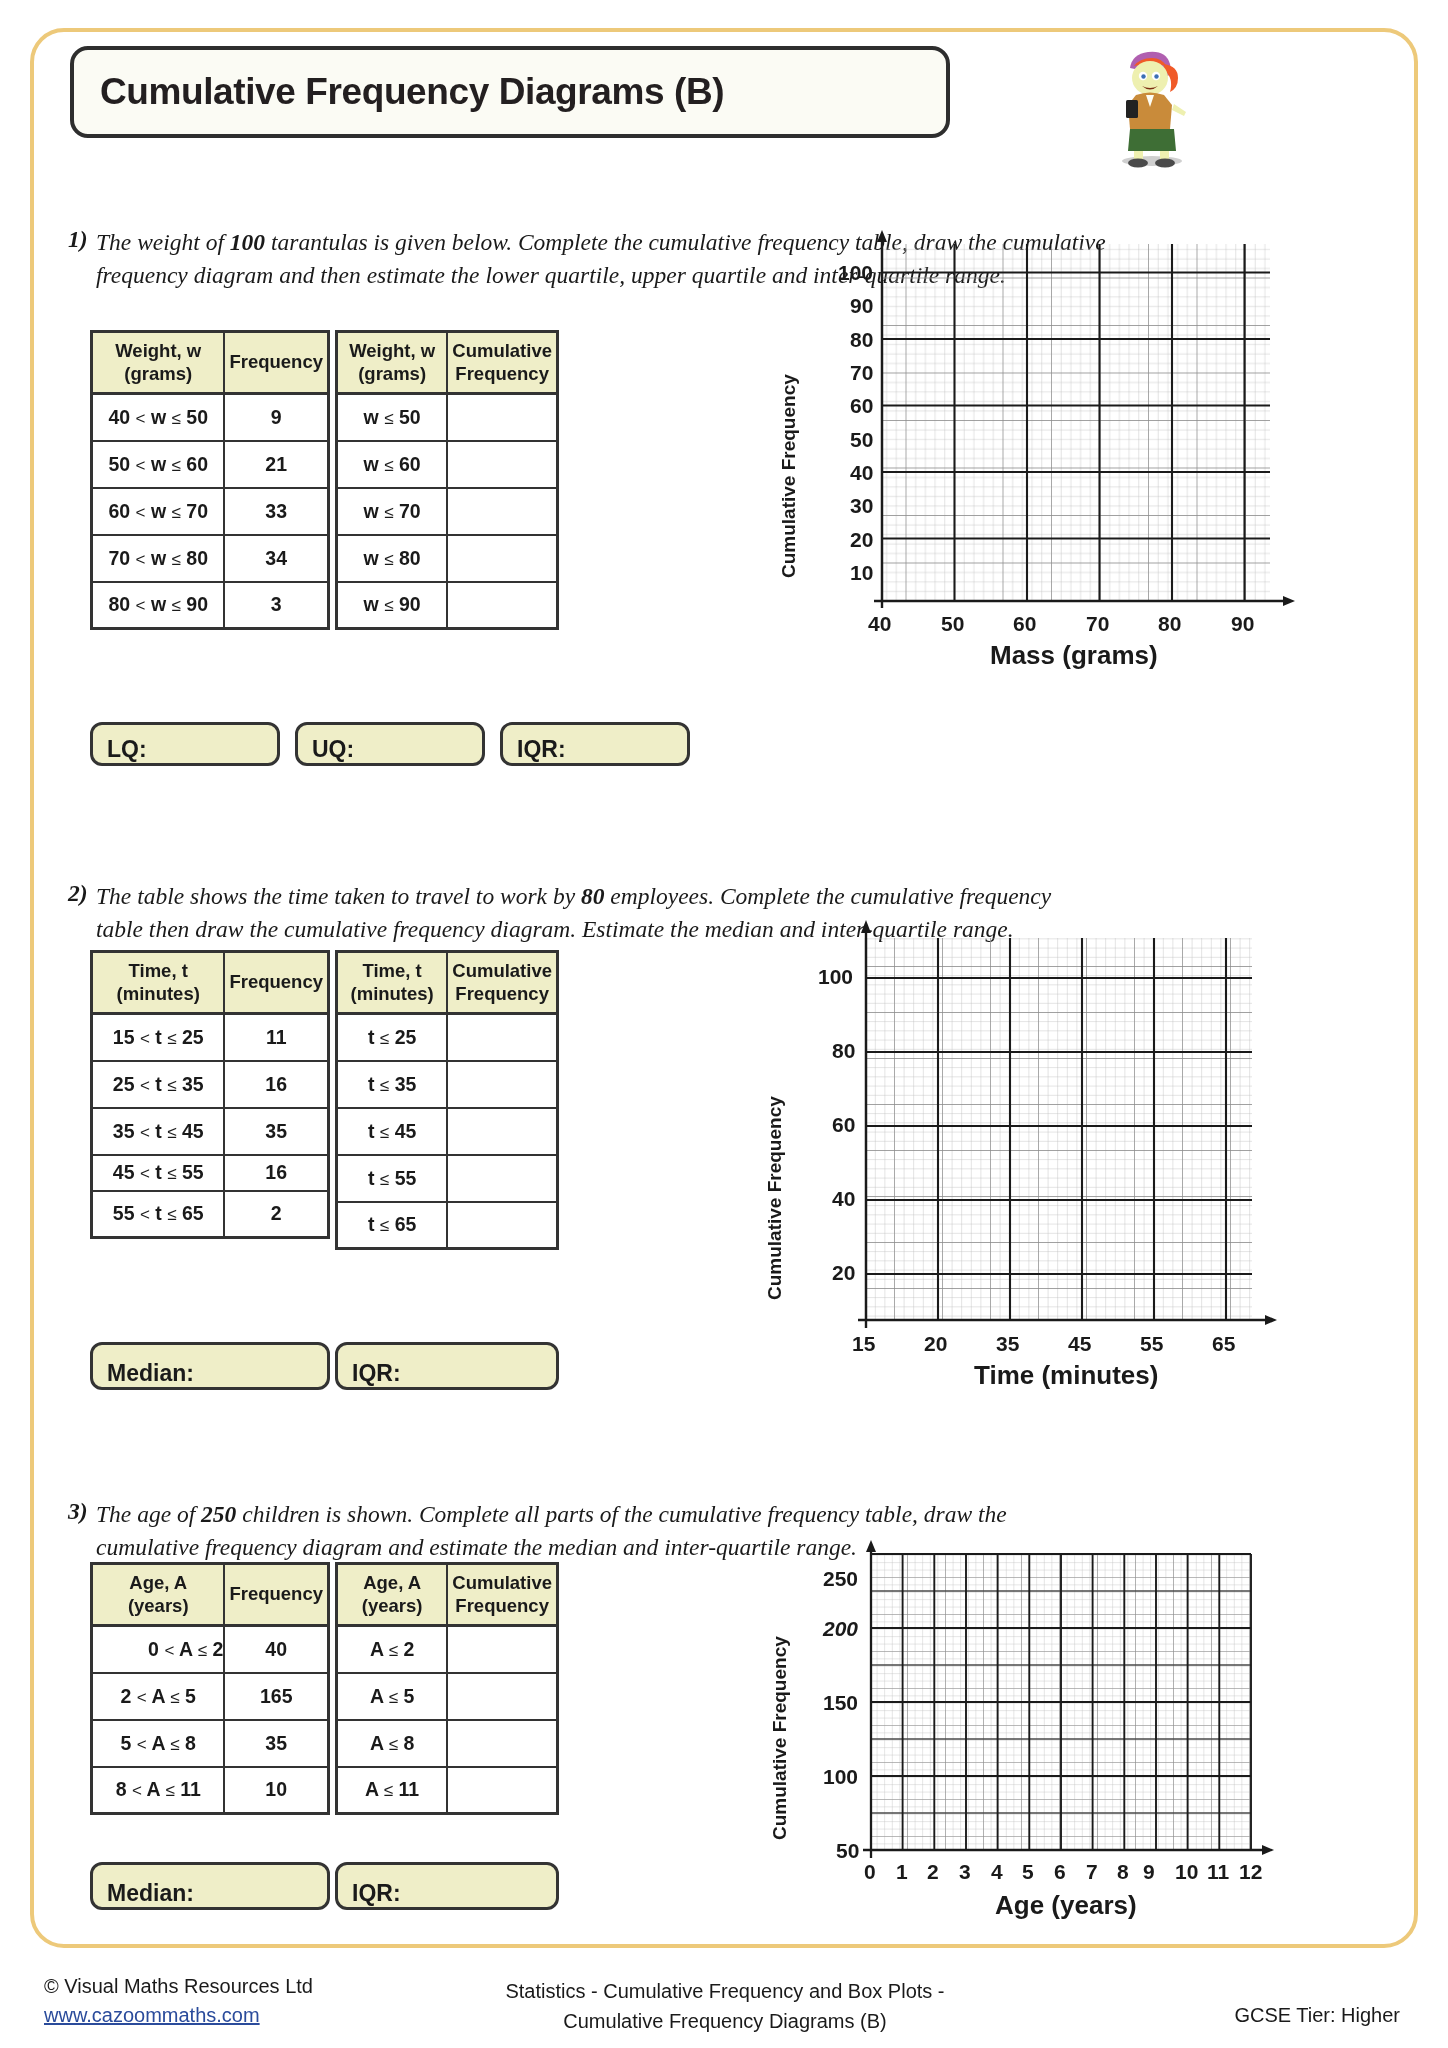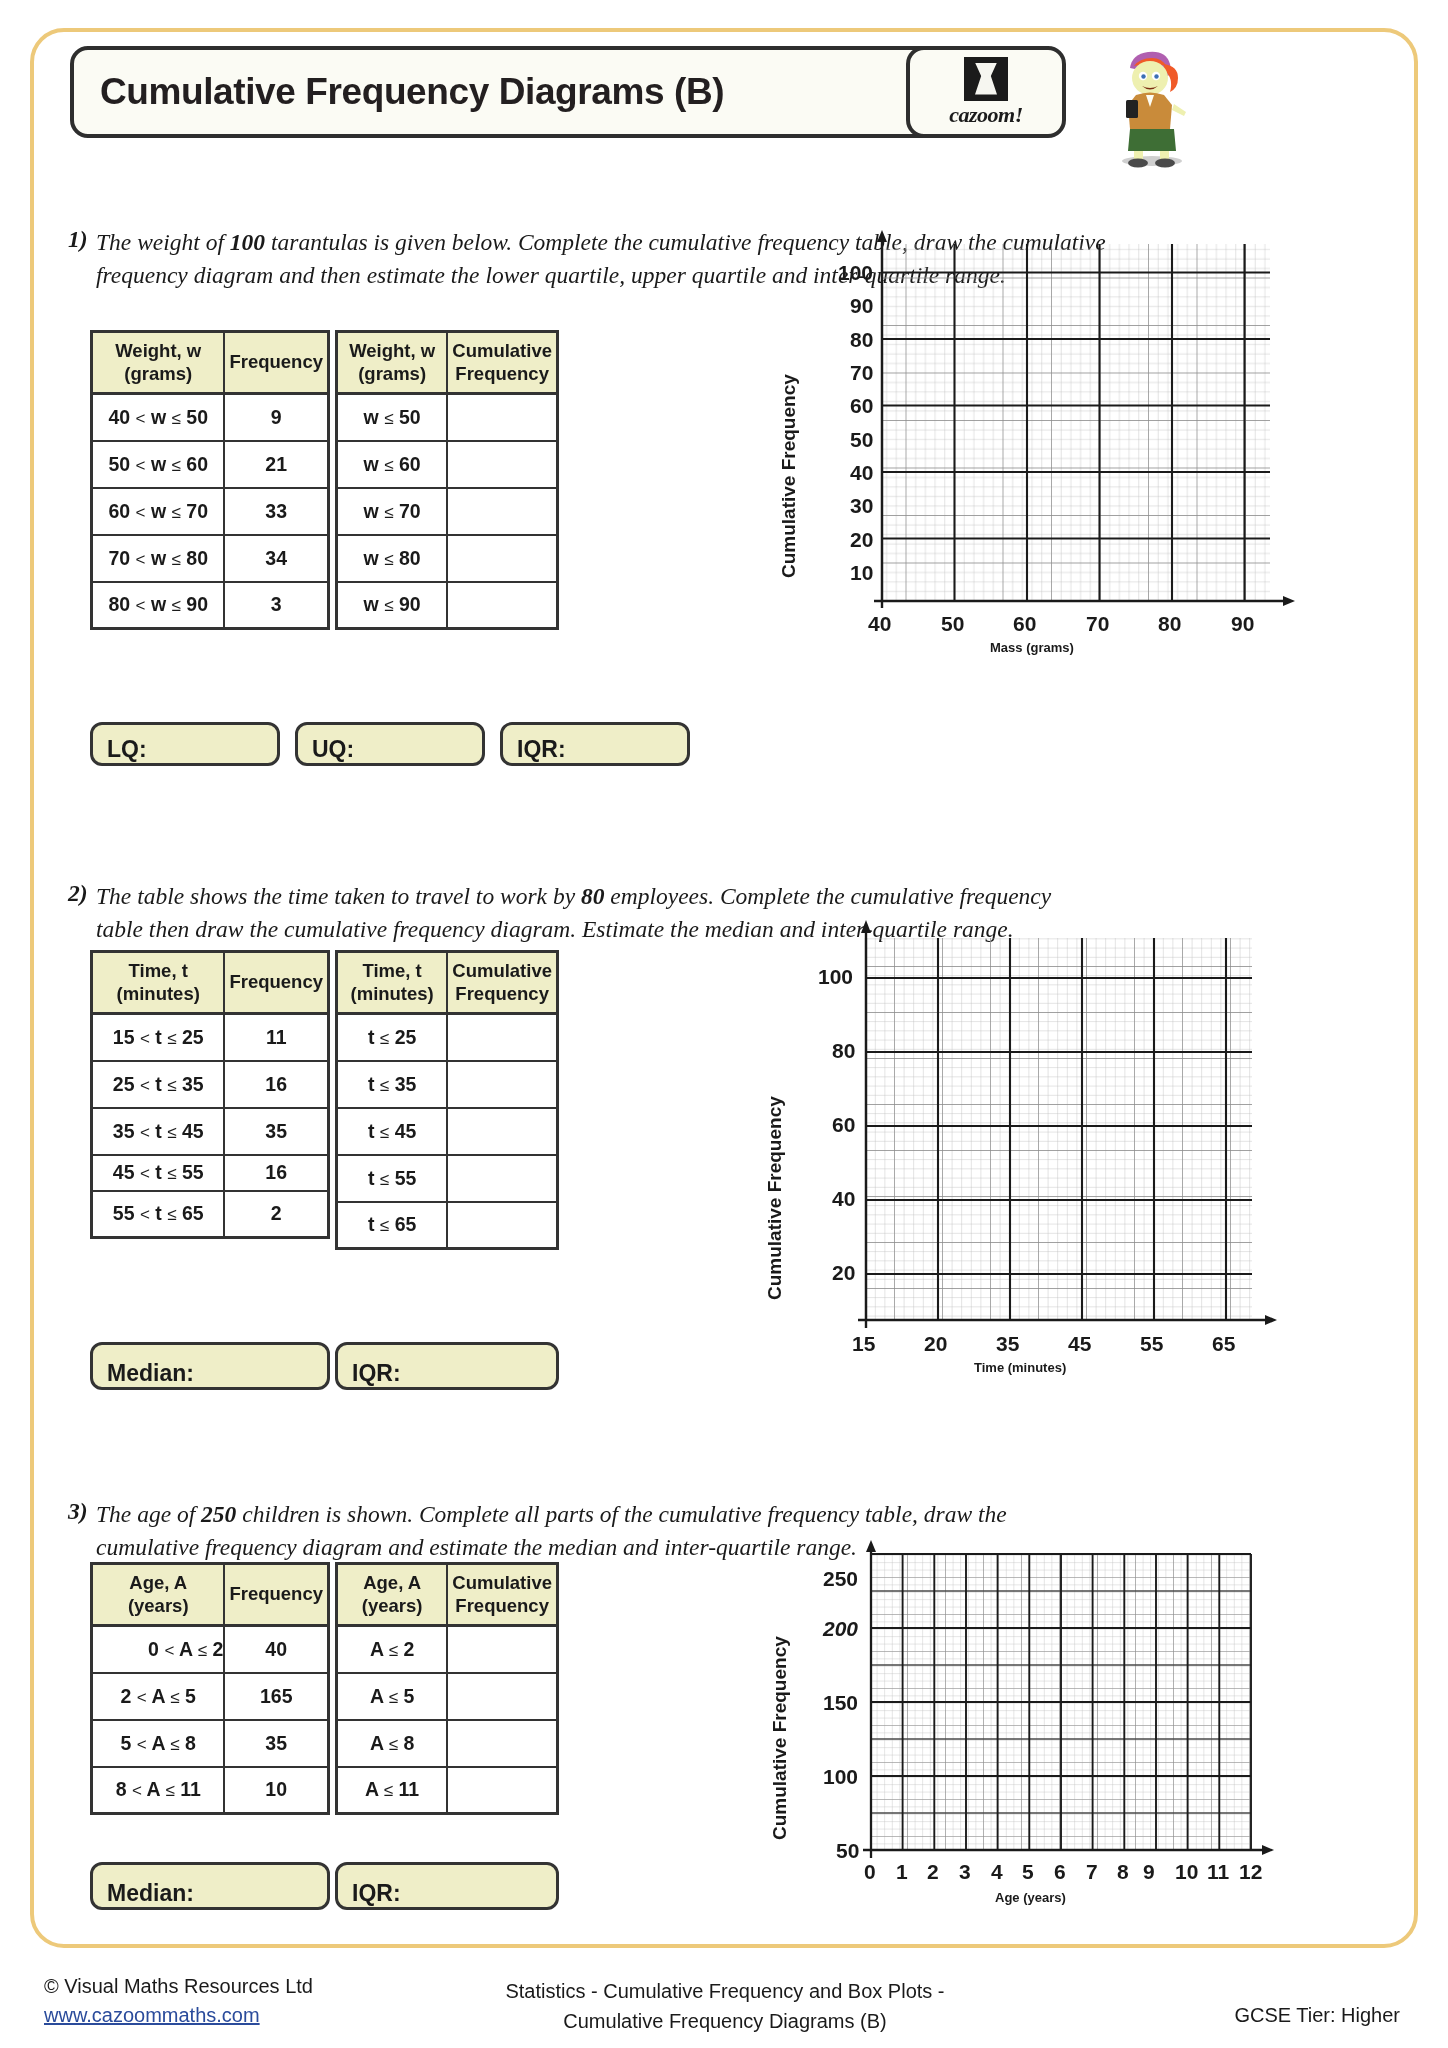--- a/index.html
+++ b/index.html
@@ -71,46 +71,40 @@
   }
   .ansbox span{ padding-left:14px; font-size:23px; font-weight:bold; color:#1a1a1a;
     font-family:"Liberation Sans", sans-serif; }
   
   .graph{ position:absolute; }
   .axis-title-y{
     position:absolute; transform:rotate(-90deg); transform-origin:left top;
     white-space:nowrap; font-size:19px; font-weight:bold; color:#1a1a1a;
   }
   .axis-title-x{
-    position:absolute; white-space:nowrap; font-size:13px; font-weight:bold;
+    position:absolute; white-space:nowrap; font-size:26px; font-weight:bold;
     color:#1a1a1a; text-align:center;
   }
   .tick-lbl{ position:absolute; font-size:21px; font-weight:bold; color:#1a1a1a; white-space:nowrap; }
   
   .footer{ position:absolute; left:0; top:1968px; width:1448px; height:80px; }
   .ft-left{ position:absolute; left:44px; top:4px; font-size:20px; color:#1a1a1a; line-height:1.45; }
   .ft-left a{ color:#2a4b9b; text-decoration:underline; }
   .ft-center{ position:absolute; left:370px; top:8px; width:710px; text-align:center;
      font-size:20px; color:#1a1a1a; line-height:1.5; }
   .ft-right{ position:absolute; right:48px; top:36px; font-size:20px; color:#1a1a1a; }
 </style>
 </head>
 <body>
 
 <div class="page-border"></div>
 
 <div class="header-wrap">
   <div class="title-box">
     <h1>Cumulative Frequency Diagrams (B)</h1>
-  </div>
-  <div class="logo-box">
-    <div class="logo-mark">
-      <div class="logo-glass"></div>
-    </div>
-    <div class="logo-text">cazoom!</div>
   </div>
   <svg class="mascot" viewBox="0 0 120 126">
     <ellipse cx="62" cy="119" rx="30" ry="5" fill="#cfcfcf"></ellipse>
     <path d="M40 26 q2-14 18-16 q18-2 22 12 q2 8-2 12z" fill="#b05fb0"></path>
     <path d="M74 22 q14 2 14 14 q0 10-8 14 q4-14-6-22z" fill="#f05a28"></path>
     <path d="M44 24 q6-8 18-8 q10 0 14 8 q-14-4-32 0z" fill="#f05a28"></path>
     <ellipse cx="60" cy="36" rx="18" ry="17" fill="#eef0b0"></ellipse>
     <circle cx="53" cy="34" r="4.2" fill="#fff"></circle>
       <circle cx="53.5" cy="34.5" r="2.2" fill="#3c6fb5"></circle>
     <circle cx="66" cy="34" r="4.2" fill="#fff"></circle>

